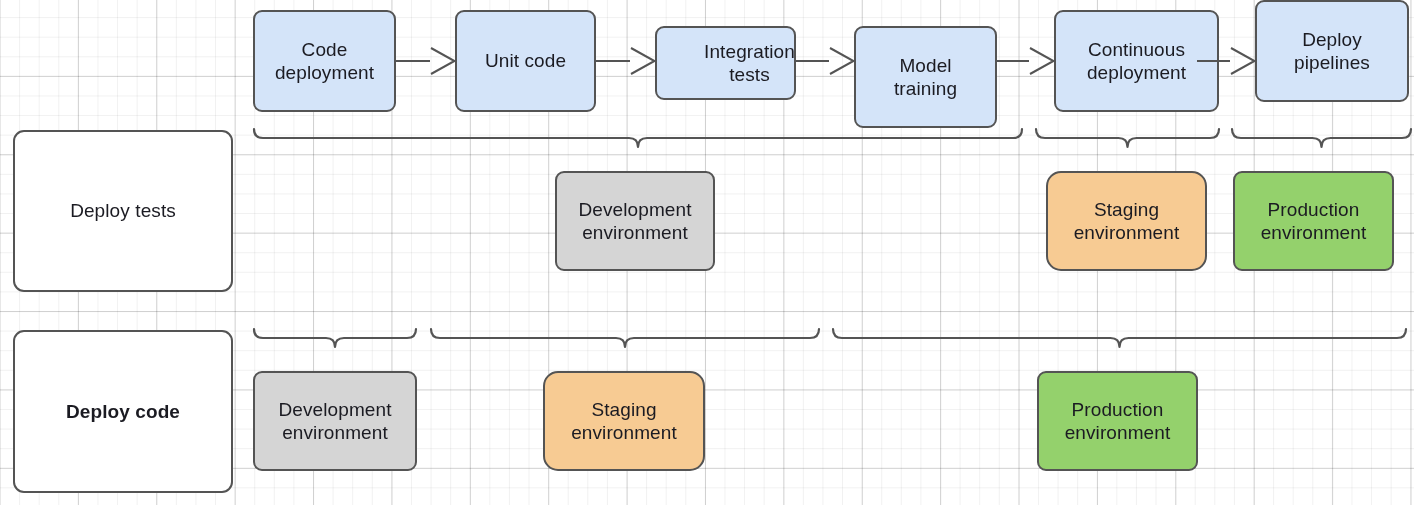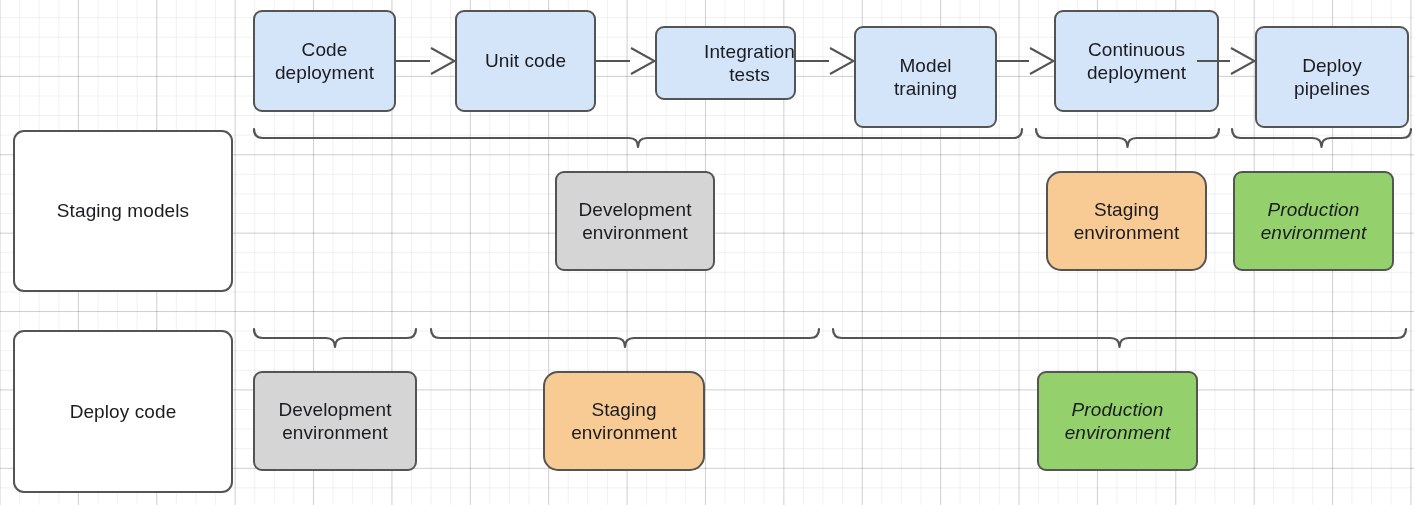--- a/index.html
+++ b/index.html
@@ -39,21 +39,21 @@
     color: #1b1b22;
     font-size: 19px;
     line-height: 1.23;
     letter-spacing: 0.1px;
     white-space: pre-line;
   }
 
   .node.blue   { background: #d4e4f9; }
   .node.gray   { background: #d5d5d5; }
   .node.orange { background: #f7cb93; border-radius: 15px; }
-  .node.green  { background: #94d16c; font-style: italic; }
+  .node.green  { background: #94d16c; }
   .node.white  { background: #ffffff; border-radius: 11px; }
 
   .arrow {
     position: absolute;
     overflow: visible;
   }
 
   .brace {
     position: absolute;
     overflow: visible;
@@ -65,21 +65,21 @@
 <div id="canvas">
     <div class="node blue" style="left:253px;top:10px;width:143px;height:102px;">Code
 deployment</div>
     <div class="node blue" style="left:455px;top:10px;width:141px;height:102px;">Unit code</div>
     <div class="node blue" style="left:655px;top:26px;width:141px;height:74px;padding-left:48px;">Integration
 tests</div>
     <div class="node blue" style="left:854px;top:10px;width:143px;height:102px;margin-top:16px;">Model
 training</div>
     <div class="node blue" style="left:1054px;top:10px;width:165px;height:102px;">Continuous
 deployment</div>
-    <div class="node blue" style="left:1255px;top:26px;width:154px;height:102px;">Deploy
+    <div class="node blue" style="left:1255px;top:0;width:154px;height:102px;">Deploy
 pipelines</div>
     <svg class="arrow" width="59" height="34" viewBox="0 0 59 34" style="left:396px;top:44px;">
       <line x1="0" y1="17" x2="34" y2="17" stroke="#545454" stroke-width="2"></line>
       <path d="M 35 4 L 58.5 17 L 35 30" fill="none" stroke="#545454" stroke-width="2" stroke-linejoin="miter" stroke-linecap="butt"></path>
     </svg>
     <svg class="arrow" width="59" height="34" viewBox="0 0 59 34" style="left:596px;top:44px;">
       <line x1="0" y1="17" x2="34" y2="17" stroke="#545454" stroke-width="2"></line>
       <path d="M 35 4 L 58.5 17 L 35 30" fill="none" stroke="#545454" stroke-width="2" stroke-linejoin="miter" stroke-linecap="butt"></path>
     </svg>
     <svg class="arrow" width="58" height="34" viewBox="0 0 58 34" style="left:796px;top:44px;">
@@ -87,37 +87,37 @@
       <path d="M 34 4 L 57.5 17 L 34 30" fill="none" stroke="#545454" stroke-width="2" stroke-linejoin="miter" stroke-linecap="butt"></path>
     </svg>
     <svg class="arrow" width="57" height="34" viewBox="0 0 57 34" style="left:997px;top:44px;">
       <line x1="0" y1="17" x2="32" y2="17" stroke="#545454" stroke-width="2"></line>
       <path d="M 33 4 L 56.5 17 L 33 30" fill="none" stroke="#545454" stroke-width="2" stroke-linejoin="miter" stroke-linecap="butt"></path>
     </svg>
     <svg class="arrow" width="58" height="34" viewBox="0 0 58 34" style="left:1197px;top:44px;">
       <line x1="0" y1="17" x2="33" y2="17" stroke="#545454" stroke-width="2"></line>
       <path d="M 34 4 L 57.5 17 L 34 30" fill="none" stroke="#545454" stroke-width="2" stroke-linejoin="miter" stroke-linecap="butt"></path>
     </svg>
-    <div class="node white" style="left:13px;top:130px;width:220px;height:162px;">Staging models</div>
+    <div class="node white" style="left:13px;top:130px;width:220px;height:162px;">Deploy tests</div>
     <svg class="brace" width="770" height="26" viewBox="0 0 770 26" style="left:253px;top:126px;">
       <path d="M 1,3 Q 1,12 10,12 L 376,12 Q 385,12 385,21 Q 385,12 394,12 L 760,12 Q 769,12 769,3" fill="none" stroke="#545454" stroke-width="2.2" stroke-linecap="round" stroke-linejoin="round"></path>
     </svg>
     <svg class="brace" width="185" height="26" viewBox="0 0 185 26" style="left:1035px;top:126px;">
       <path d="M 1,3 Q 1,12 10,12 L 83.5,12 Q 92.5,12 92.5,21 Q 92.5,12 101.5,12 L 175,12 Q 184,12 184,3" fill="none" stroke="#545454" stroke-width="2.2" stroke-linecap="round" stroke-linejoin="round"></path>
     </svg>
     <svg class="brace" width="181" height="26" viewBox="0 0 181 26" style="left:1231px;top:126px;">
       <path d="M 1,3 Q 1,12 10,12 L 81.5,12 Q 90.5,12 90.5,21 Q 90.5,12 99.5,12 L 171,12 Q 180,12 180,3" fill="none" stroke="#545454" stroke-width="2.2" stroke-linecap="round" stroke-linejoin="round"></path>
     </svg>
     <div class="node gray" style="left:555px;top:171px;width:160px;height:100px;">Development
 environment</div>
     <div class="node orange" style="left:1046px;top:171px;width:161px;height:100px;">Staging
 environment</div>
     <div class="node green" style="left:1233px;top:171px;width:161px;height:100px;">Production
 environment</div>
-    <div class="node white" style="left:13px;top:330px;width:220px;height:163px;">Deploy code</div>
+    <div class="node white" style="left:13px;top:330px;width:220px;height:163px;font-weight:bold;">Deploy code</div>
     <svg class="brace" width="164" height="26" viewBox="0 0 164 26" style="left:253px;top:326px;">
       <path d="M 1,3 Q 1,12 10,12 L 73,12 Q 82,12 82,21 Q 82,12 91,12 L 154,12 Q 163,12 163,3" fill="none" stroke="#545454" stroke-width="2.2" stroke-linecap="round" stroke-linejoin="round"></path>
     </svg>
     <svg class="brace" width="390" height="26" viewBox="0 0 390 26" style="left:430px;top:326px;">
       <path d="M 1,3 Q 1,12 10,12 L 186,12 Q 195,12 195,21 Q 195,12 204,12 L 380,12 Q 389,12 389,3" fill="none" stroke="#545454" stroke-width="2.2" stroke-linecap="round" stroke-linejoin="round"></path>
     </svg>
     <svg class="brace" width="575" height="26" viewBox="0 0 575 26" style="left:832px;top:326px;">
       <path d="M 1,3 Q 1,12 10,12 L 278.5,12 Q 287.5,12 287.5,21 Q 287.5,12 296.5,12 L 565,12 Q 574,12 574,3" fill="none" stroke="#545454" stroke-width="2.2" stroke-linecap="round" stroke-linejoin="round"></path>
     </svg>
     <div class="node gray" style="left:253px;top:371px;width:164px;height:100px;">Development

